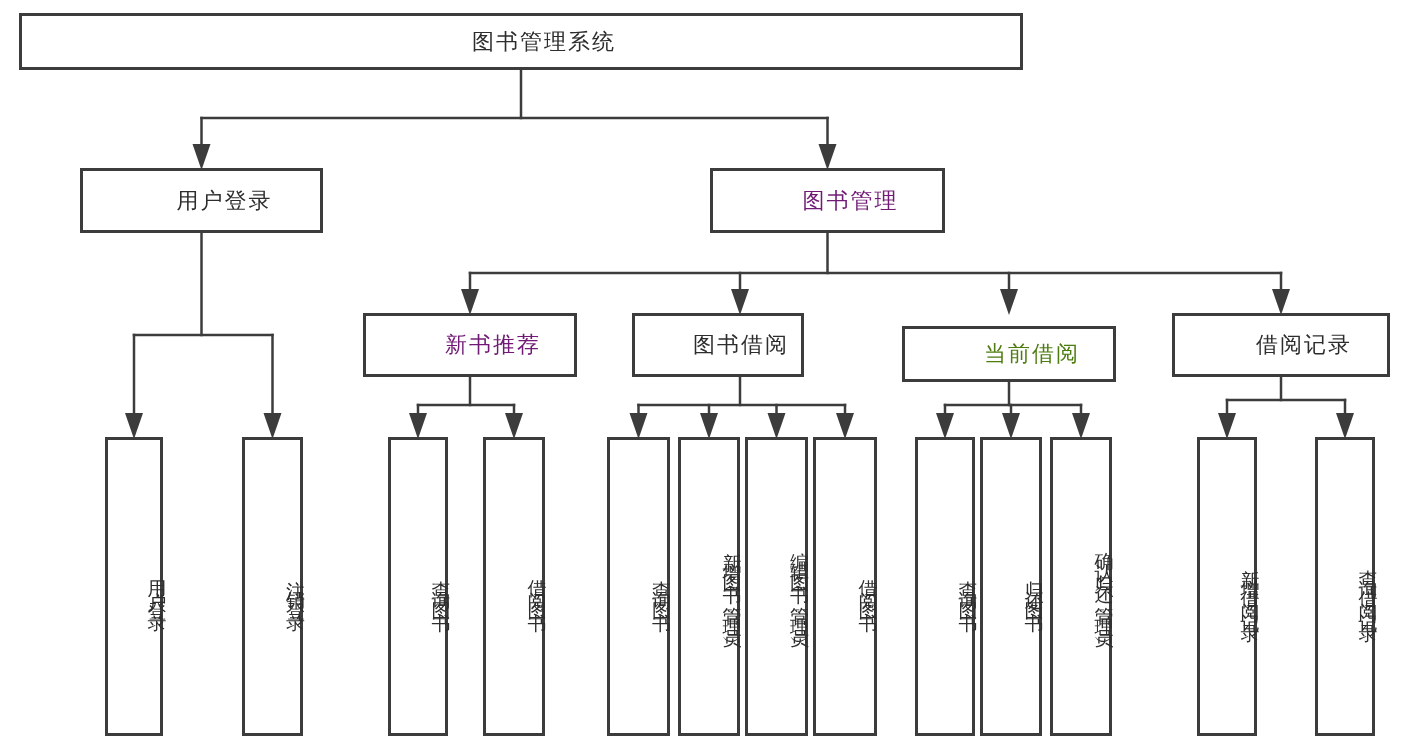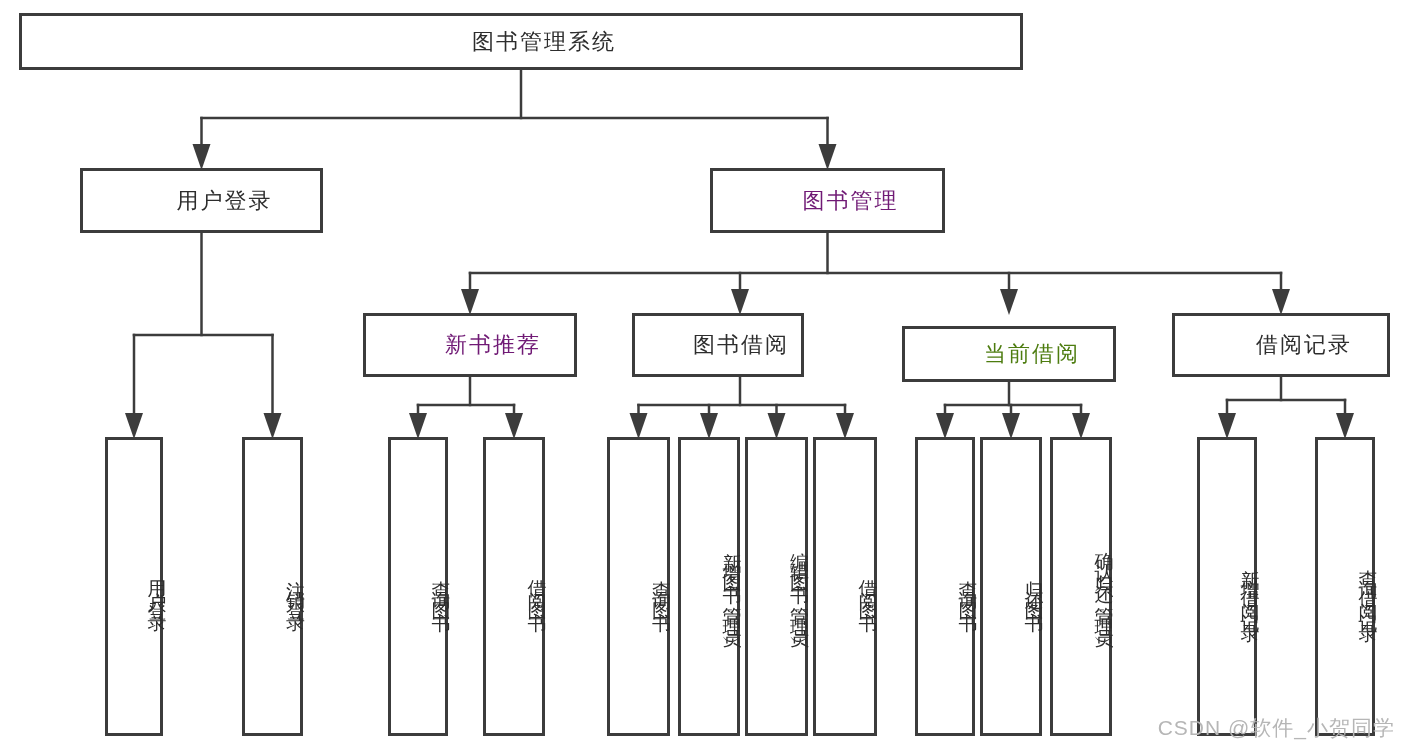--- a/index.html
+++ b/index.html
@@ -168,14 +168,13 @@
       <div class="node vertical" style="left: 1050px; top: 437px; width: 62px; height: 299px; border-color: rgb(60, 60, 60); color: rgb(45, 45, 45);">
         <span class="lbl">确认归还（管理员）</span>
       </div>
       <div class="node vertical" style="left: 1197px; top: 437px; width: 60px; height: 299px; border-color: rgb(60, 60, 60); color: rgb(45, 45, 45);">
         <span class="lbl">新增借阅记录</span>
       </div>
       <div class="node vertical" style="left: 1315px; top: 437px; width: 60px; height: 299px; border-color: rgb(60, 60, 60); color: rgb(45, 45, 45);">
         <span class="lbl">查询借阅记录</span>
       </div>
     </div>
-  <div class="watermark">CSDN @软件_小贺同学</div>
 </div>
 
 </body></html>

